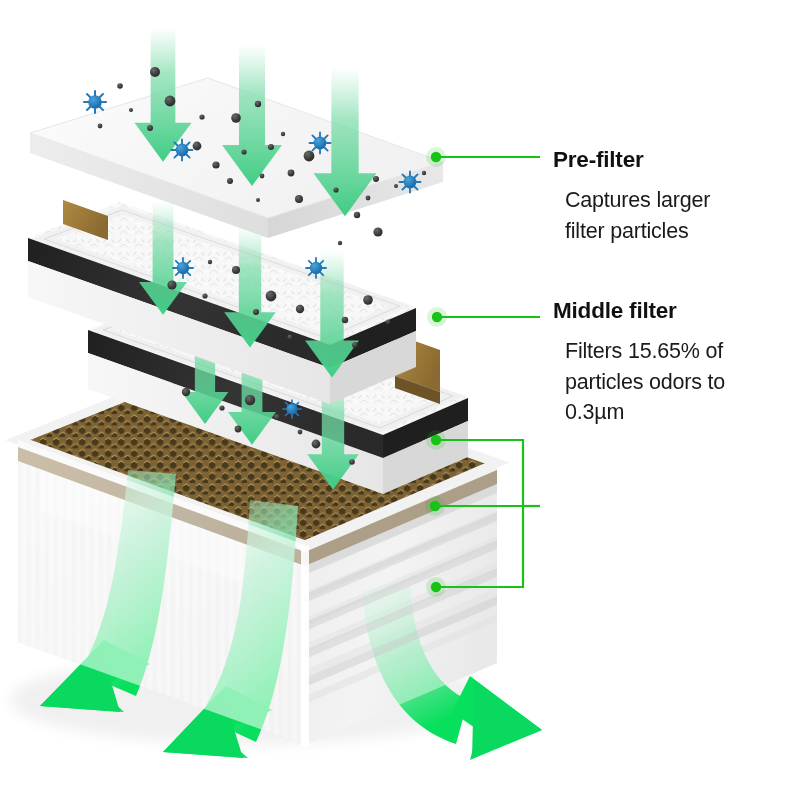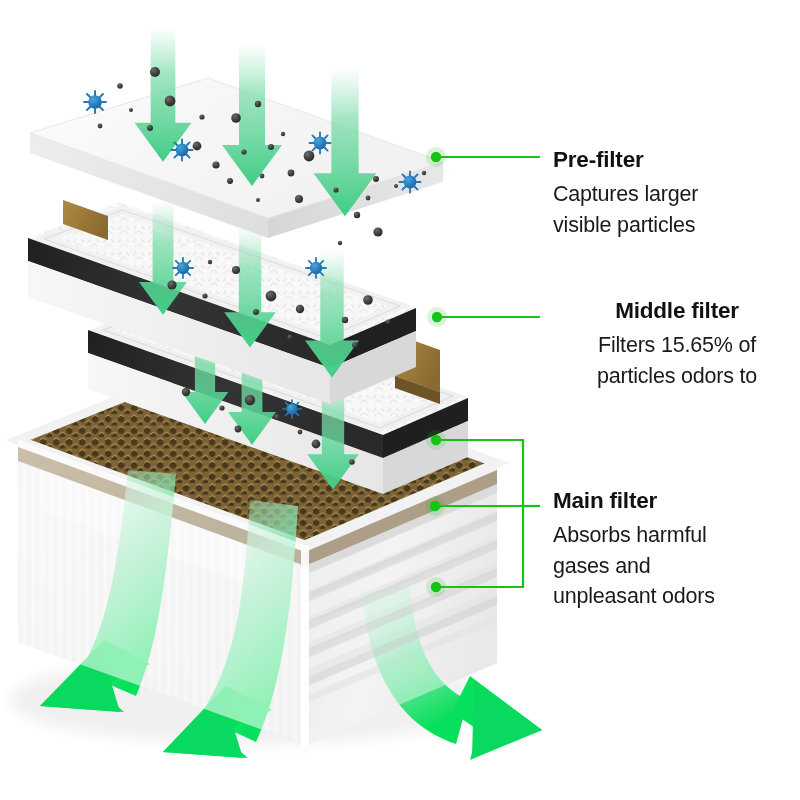--- a/index.html
+++ b/index.html
@@ -13,24 +13,24 @@
   #art{position:absolute;left:0;top:0;width:800px;height:800px;}
 
   .labels{position:absolute;left:0;top:0;width:800px;height:800px;}
   .label-block{position:absolute;left:553px;width:248px;}
   .label-title{
     font-size:22.5px;font-weight:700;color:#111111;
     letter-spacing:-0.2px;line-height:26px;margin:0 0 6px 0;white-space:nowrap;
   }
   .label-desc{
     font-size:21.5px;font-weight:400;color:#1a1a1a;
-    letter-spacing:-0.2px;line-height:30.5px;margin:0;
+    letter-spacing:-0.2px;line-height:30.5px;margin:12px;
   }
   #lbl-pre{top:147px;}
-  #lbl-mid{top:298px;text-align:center;}
+  #lbl-mid{top:298px;}
   #lbl-main{top:488px;}
 </style>
 </head>
 <body>
 
 <div id="stage">
 
   <svg id="art" viewBox="0 0 800 800" xmlns="http://www.w3.org/2000/svg">
     <defs>
 
@@ -476,35 +476,28 @@
       <circle cx="436" cy="587" r="5.2" fill="#16c316"></circle>
     </g>
   </svg>
 
   <div class="labels">
 
     <div class="label-block" id="lbl-pre">
       <div class="label-title">Pre-filter</div>
       <div class="label-desc">
         <div>Captures larger</div>
-        <div>visible particles</div>
+        <div>filter particles</div>
       </div>
     </div>
 
     <div class="label-block" id="lbl-mid">
       <div class="label-title">Middle filter</div>
       <div class="label-desc">
         <div>Filters 15.65% of</div>
         <div>particles odors to</div>
+        <div>0.3µm</div>
       </div>
     </div>
 
-    <div class="label-block" id="lbl-main">
-      <div class="label-title">Main filter</div>
-      <div class="label-desc">
-        <div>Absorbs harmful</div>
-        <div>gases and</div>
-        <div>unpleasant odors</div>
-      </div>
-    </div>
 
   </div>
 </div>
 
 </body></html>

